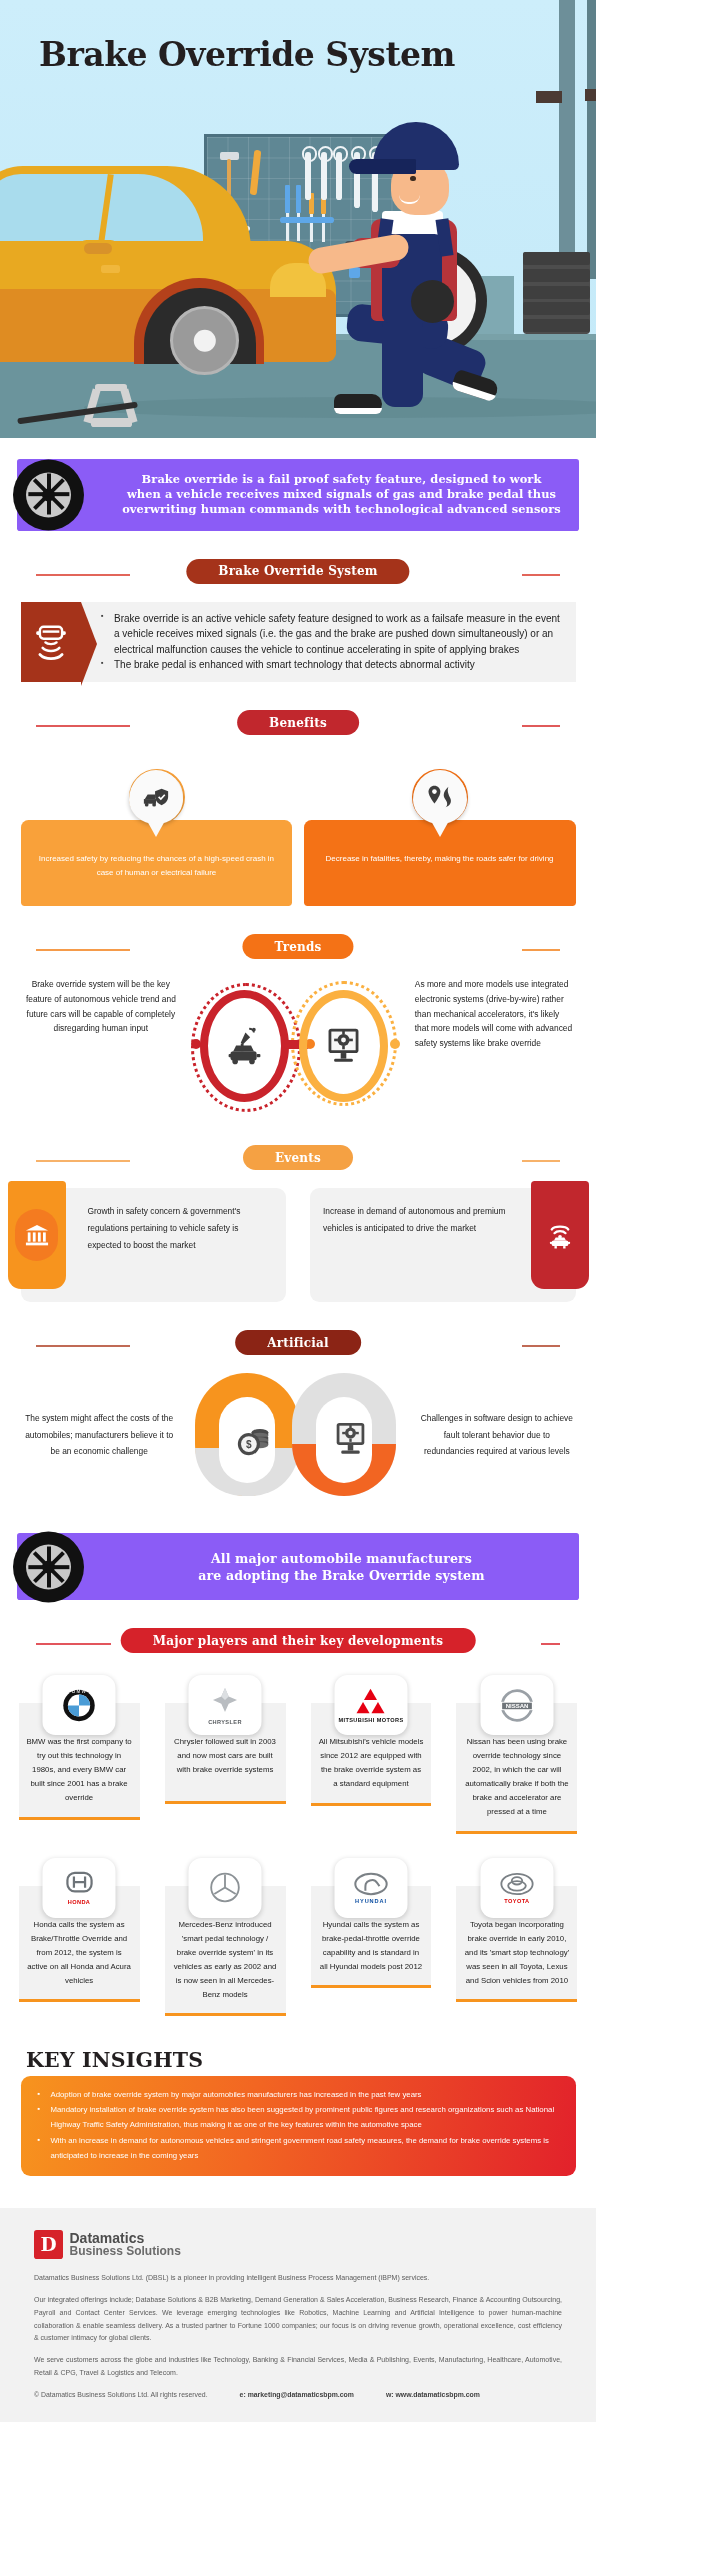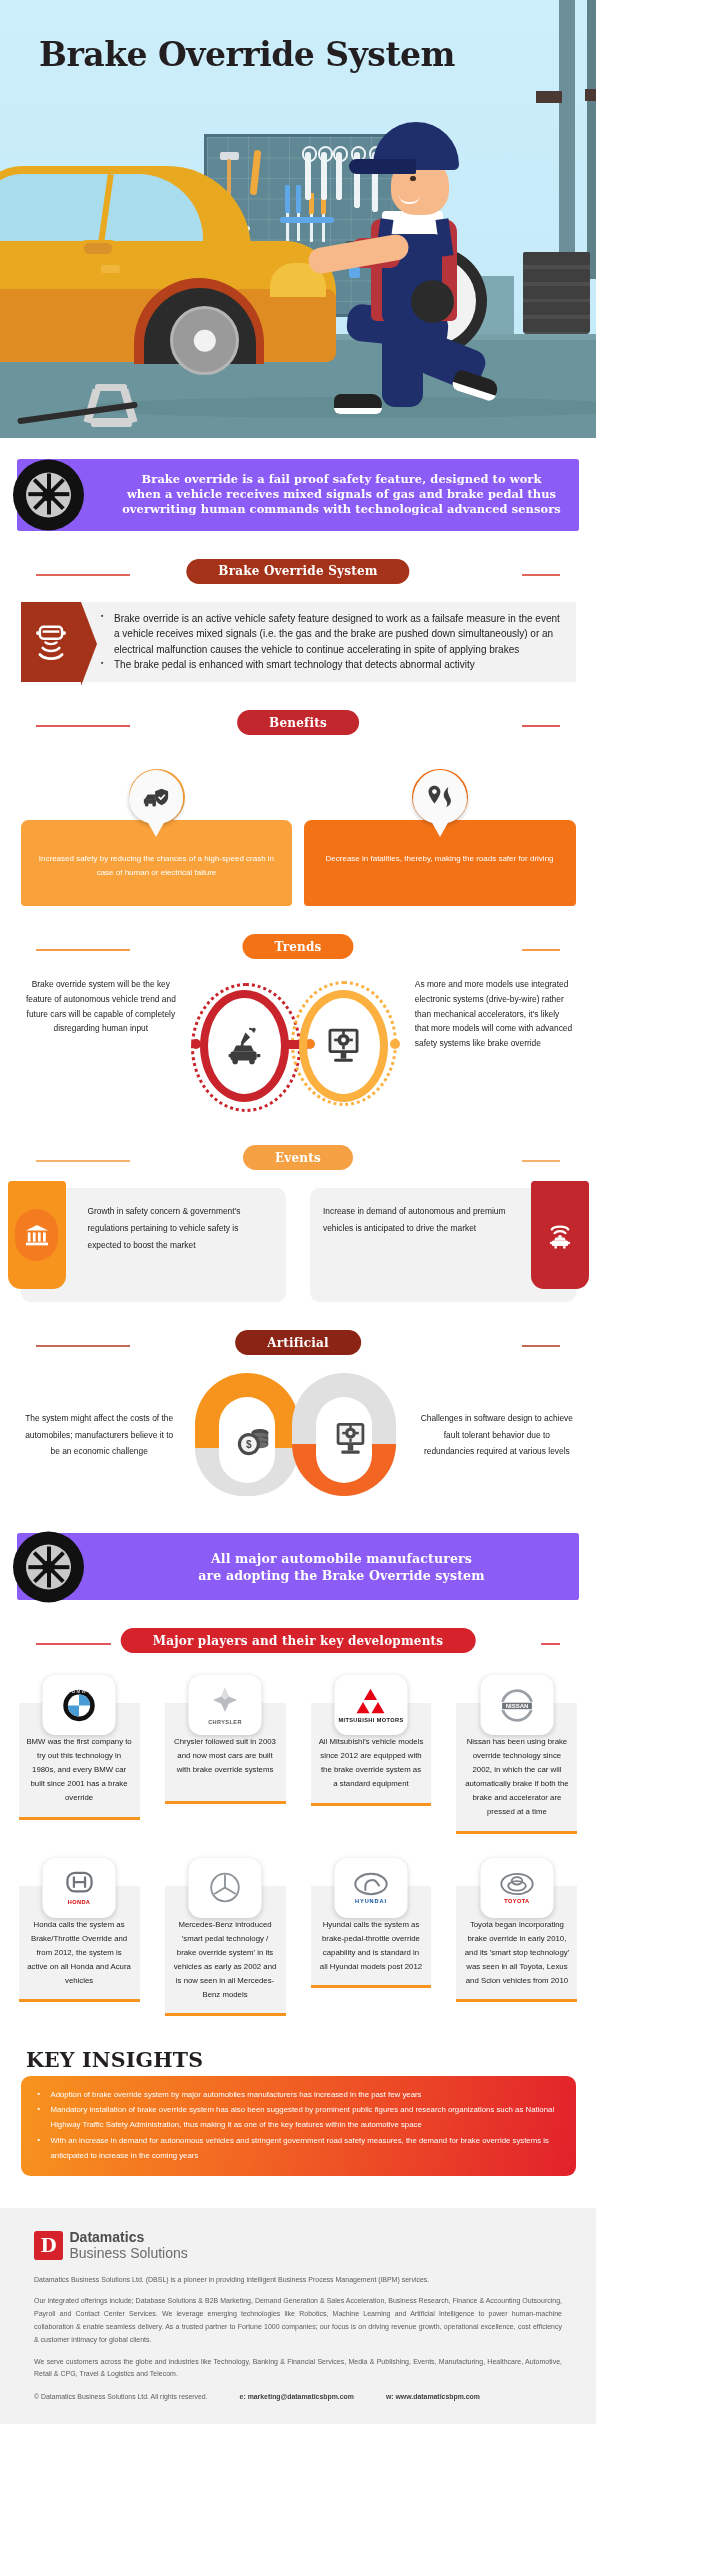--- a/index.html
+++ b/index.html
@@ -295,21 +295,21 @@
 
   
   .footer { background:#f2f2f2; margin-top:32px; padding: 22.4px 34px 24px 34px; }
   .brand { display:flex; align-items:center; gap:6.5px; margin-bottom:13px;}
   .brand-mark{
     width:29px;height:29px;background:#d6222a;border-radius:2.8px;
     display:flex;align-items:center;justify-content:center;
     color:#fff;font-family:"DejaVu Serif",serif;font-weight:bold;font-size:18.6px;
   }
   .brand-txt .b1{font-size:14px;font-weight:bold;color:#4d4d4d;line-height:1.05;}
-  .brand-txt .b2{font-size:14px;color:#6b6b6b;line-height:1.15;}
+  .brand-txt .b2{font-size:12px;color:#6b6b6b;line-height:1.15;font-weight:bold;}
   .footer p { font-size:7px; line-height:1.85; color:#5c5c5c; margin-bottom:8.4px; text-align:justify;}
   .foot-row{display:flex;align-items:center;gap:32px;margin-top:11.2px;}
   .foot-row .c{font-size:6.9px;color:#5c5c5c;}
   .foot-row .m{font-size:6.9px;color:#3f3f3f;font-weight:bold;}
 </style>
 </head>
 <body>
 
 <div class="page">
 

